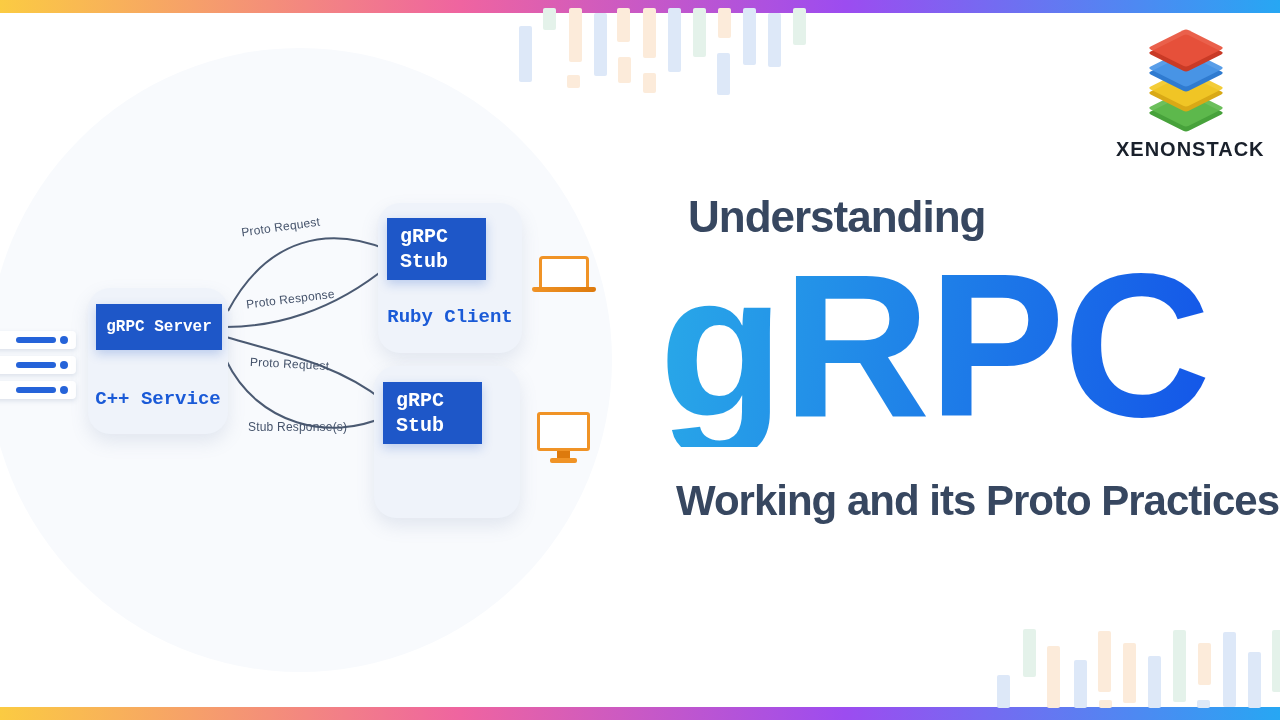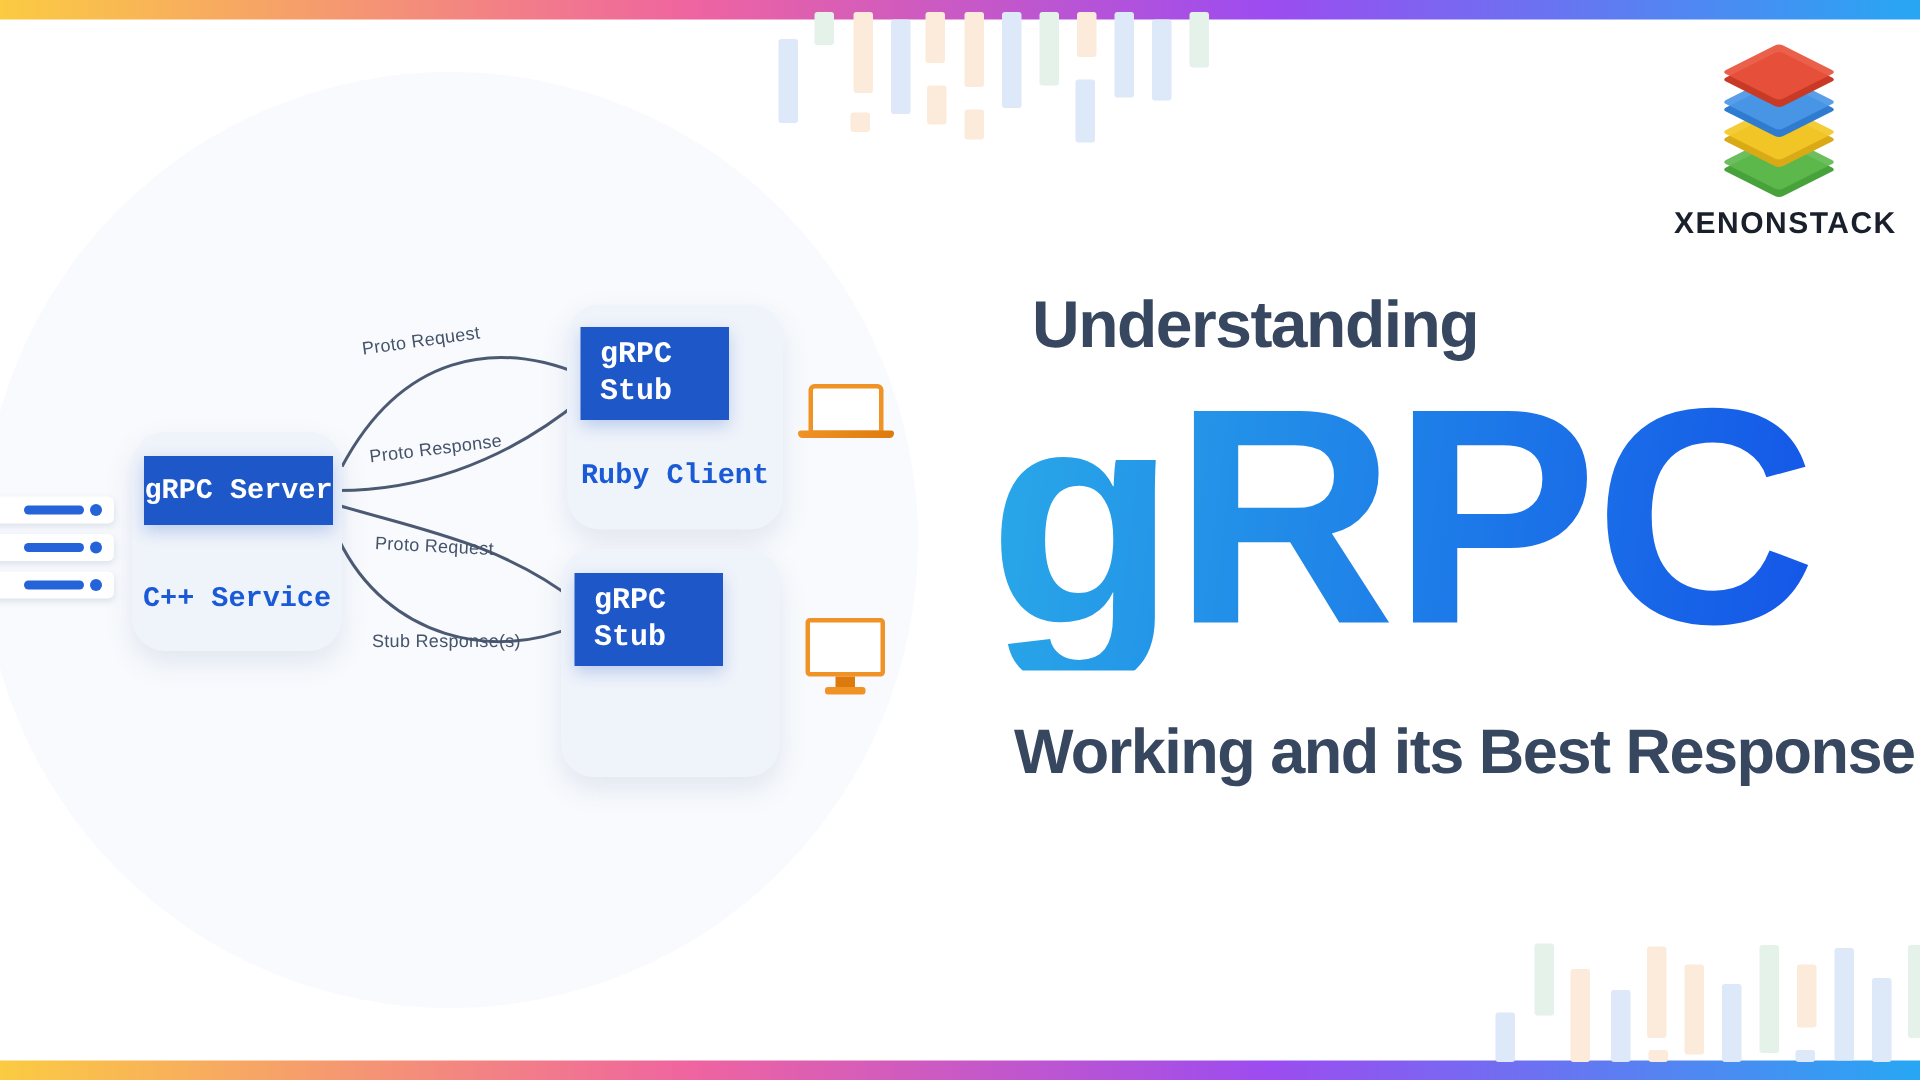--- a/index.html
+++ b/index.html
@@ -168,21 +168,21 @@
       <div class="rack-bar"></div>
         <div class="rack-dot"></div>
     </div>
     <div class="rack-row" style="top:381px;">
       <div class="rack-bar"></div>
         <div class="rack-dot"></div>
     </div>
   </div>
 
   <div class="card" style="left:88px;top:288px;width:140px;height:146px;">
-    <div class="blue-box" style="left:8px;top:16px;width:126px;height:46px;font-size:19px;justify-content:center;">gRPC Server</div>
+    <div class="blue-box" style="left:8px;top:16px;width:126px;height:46px;font-size:16px;justify-content:center;">gRPC Server</div>
     <div class="card-caption" style="top:100px;font-size:19px;">C++ Service</div>
   </div>
 
   <div class="card" style="left:378px;top:203px;width:144px;height:150px;">
     <div class="blue-box" style="left:9px;top:15px;width:86px;height:62px;font-size:20px;line-height:1.25;padding-left:13px;">gRPC Stub</div>
     <div class="card-caption" style="top:103px;font-size:19px;">Ruby Client</div>
   </div>
 
   <div class="device" style="left:532px;top:256px;width:64px;height:36px;">
     <div class="laptop-screen"></div>
@@ -194,21 +194,21 @@
   </div>
 
   <div class="device" style="left:537px;top:412px;width:53px;height:52px;">
     <div class="monitor-screen"></div>
     <div class="monitor-neck"></div>
     <div class="monitor-base"></div>
   </div>
 
   <div class="headline line1">Understanding</div>
   <div class="headline main">gRPC</div>
-  <div class="headline line2">Working and its Best Response</div>
+  <div class="headline line2">Working and its Proto Practices</div>
 
   <div class="logo">
     <div class="logo-icon">
       <div class="layer red">
         <div class="diamond depth"></div>
           <div class="diamond face"></div>
       </div>
       <div class="layer blue">
         <div class="diamond depth"></div>
           <div class="diamond face"></div>

